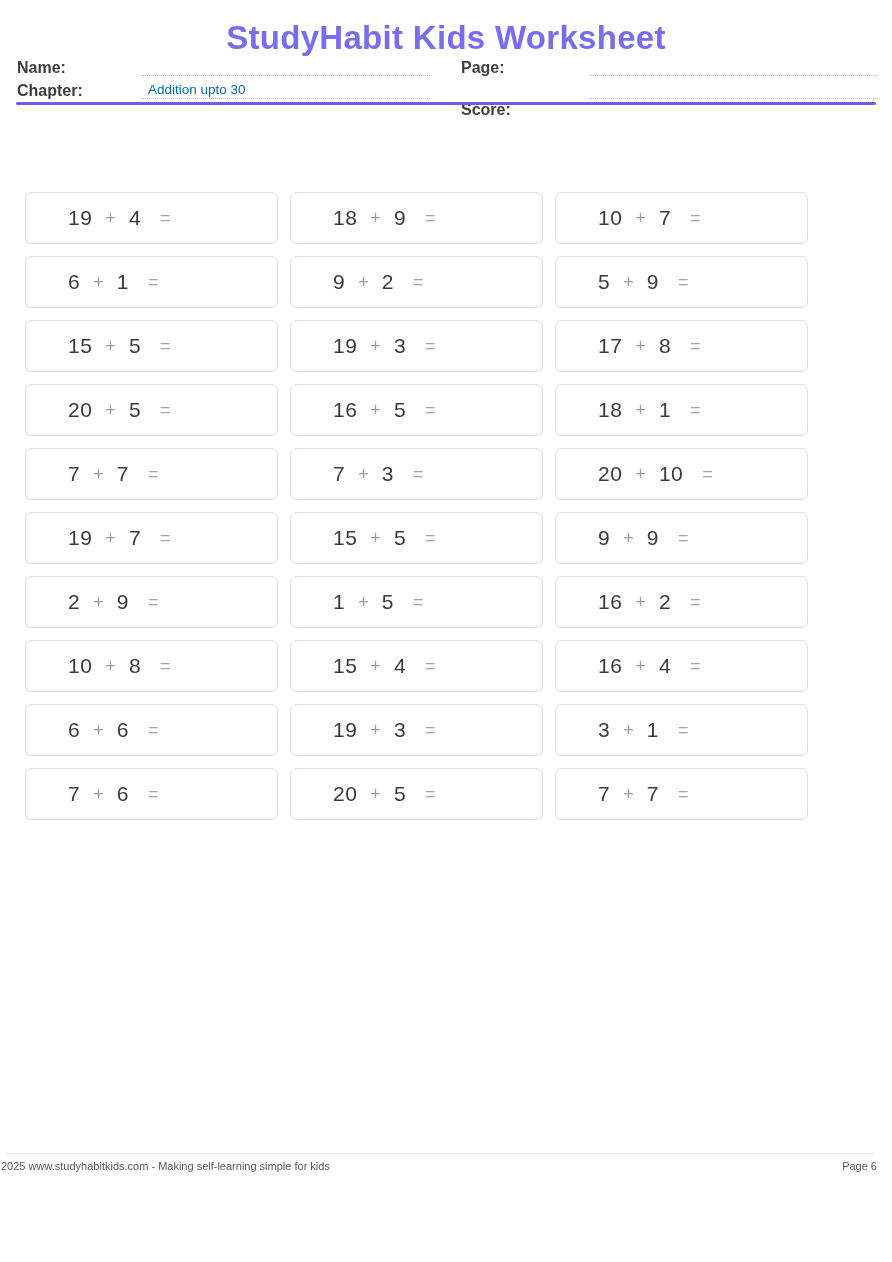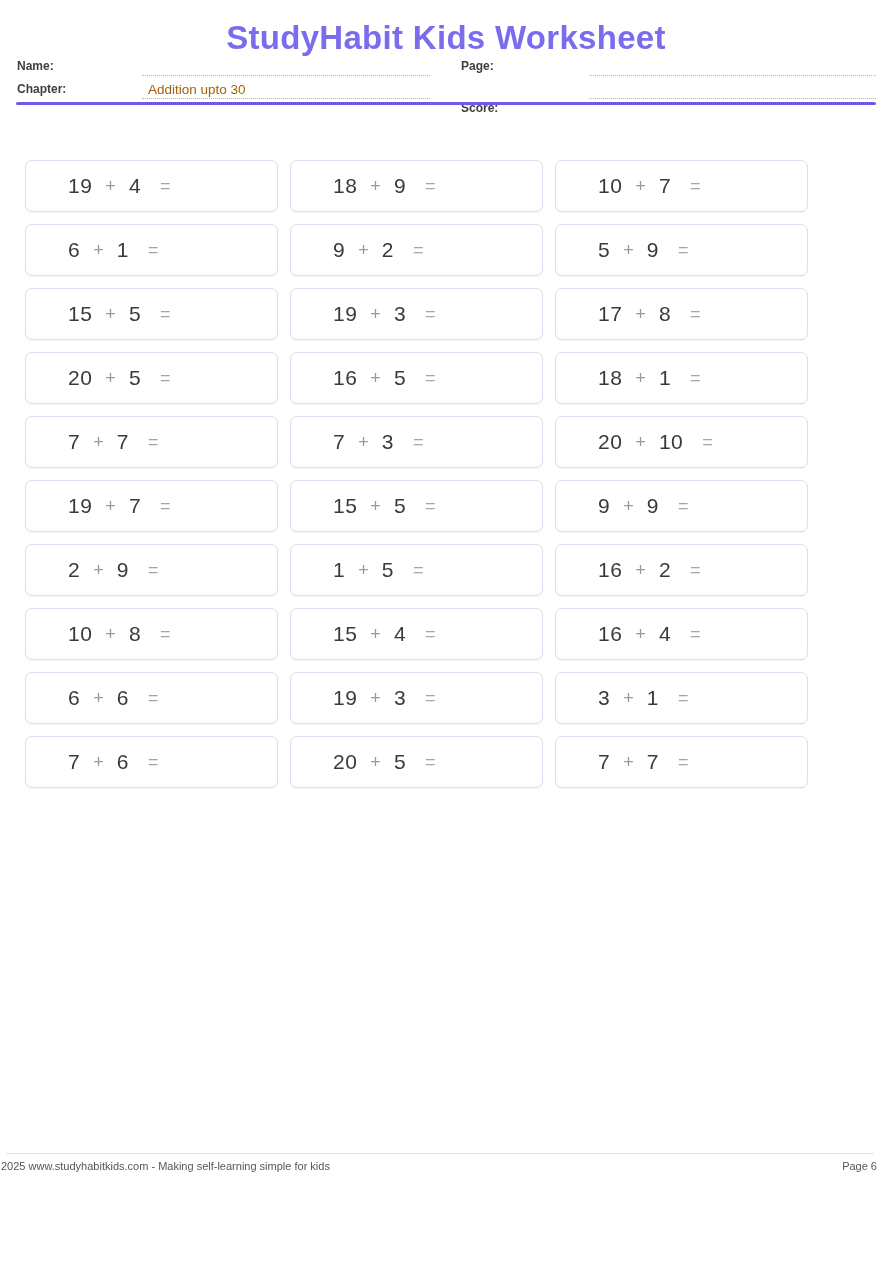--- a/index.html
+++ b/index.html
@@ -18,55 +18,55 @@
     top: 19px; left: 0;
     width: 100%;
     text-align: center;
     font-size: 33px;
     font-weight: 700;
     letter-spacing: 0.3px;
     color: #7A6CEC;
   }
   .field-label {
     position: absolute;
-    font-size: 12px;
+    font-size: 16px;
     font-weight: 700;
     color: #3e3e3e;
   }
   .lbl-name    { left: 17px;  top: 59px; }
   .lbl-chapter { left: 17px;  top: 82px; text-align: right; }
   .lbl-date    { left: 461px; top: 59px; }
   .lbl-score   { left: 461px; top: 82px; margin-top: 19px; }
 
   .dotted-line {
     position: absolute;
     height: 18px;
     border-bottom: 1.5px dotted #b9b9b9;
     font-size: 13.5px;
-    color: #a16207;
+    color: #0369a1;
     padding-left: 6px;
     line-height: 18px;
   }
   .line-name    { left: 142px; top: 58px;  width: 288px; }
   .line-chapter { left: 142px; top: 81px;  width: 288px; }
   .line-date    { left: 589px; top: 58px;  width: 287px; }
   .line-score   { left: 589px; top: 81px;  width: 287px; }
 
   .header-rule {
     position: absolute;
     left: 16px; top: 102px;
     width: 860px; height: 2.5px;
     background: #6C5CE7;
     border-radius: 2px;
   }
 
   
   .grid {
     position: absolute;
-    left: 25px; top: 160px;
+    left: 25px; top: 192px;
     width: 842px;
     display: grid;
     grid-template-columns: repeat(3, 253px);
     column-gap: 41.5px;
     row-gap: 47.5px;
     gap: 12px;
   }
   .box {
     height: 52px;
     background: #ffffff;

